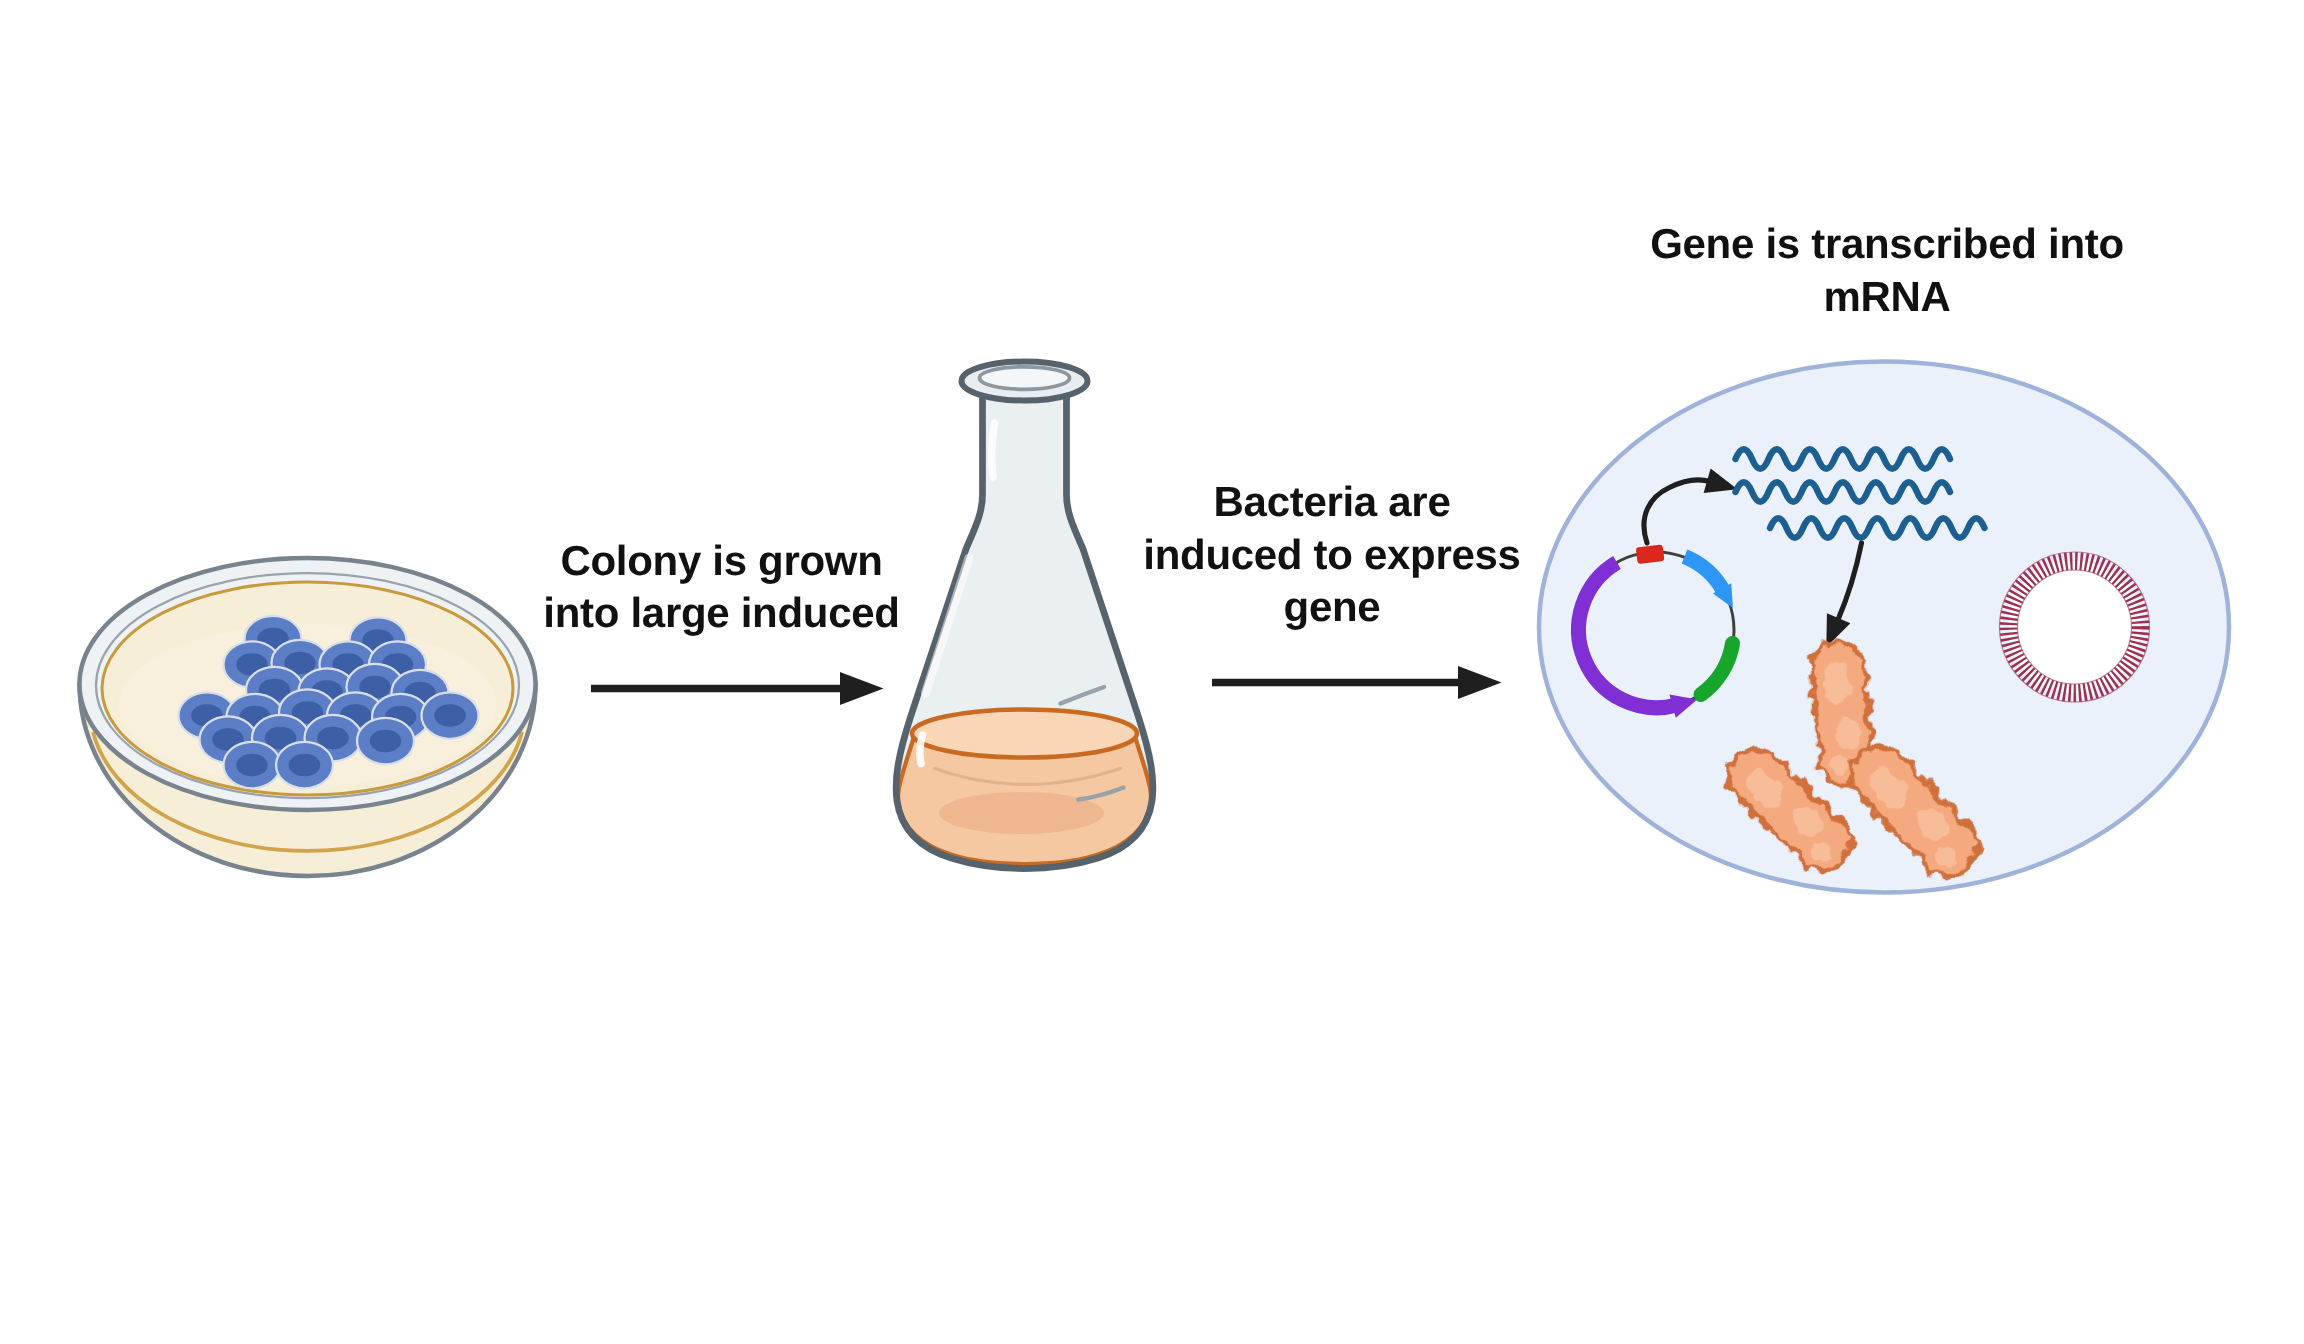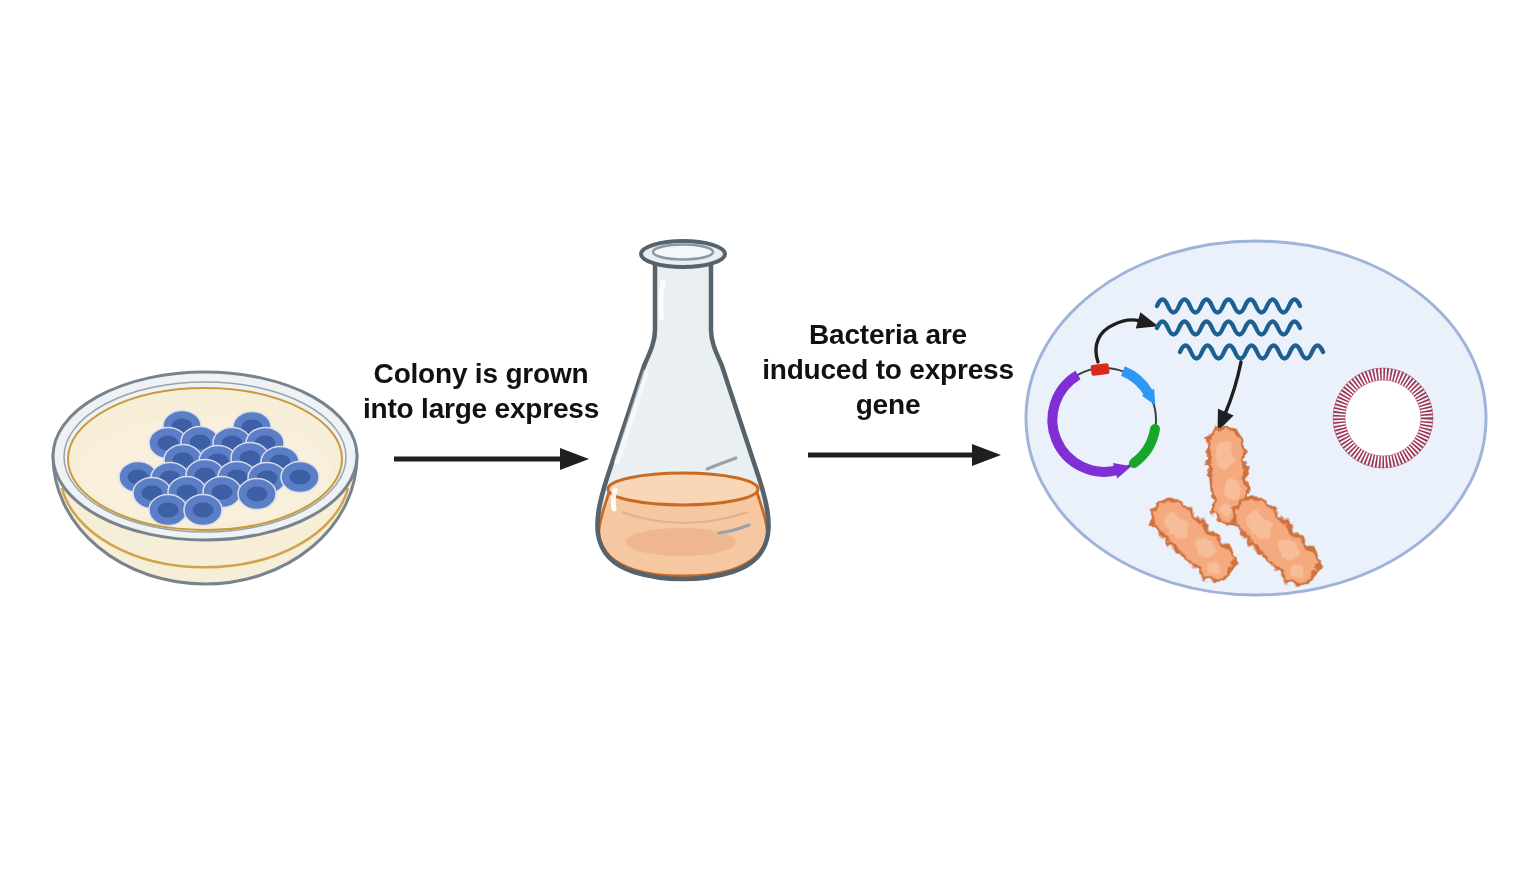--- a/index.html
+++ b/index.html
@@ -158,18 +158,20 @@
 
       <g>
         <use href="#protein" transform="translate(1228,476) rotate(-6) scale(0.92)"></use>
         <use href="#protein" transform="translate(1193,540) rotate(-46) scale(0.95)"></use>
         <use href="#protein" transform="translate(1276,541) rotate(-44)"></use>
       </g>
     </g>
   </svg>
 
   <div class="label label-grow">Colony is grown
-into large express</div>
+into large induced</div>
   <div class="label label-induce">Bacteria are
 induced to express
 gene</div>
+  <div class="label label-transcribe">Gene is transcribed into
+mRNA</div>
 
 </div>
 
 </body></html>

